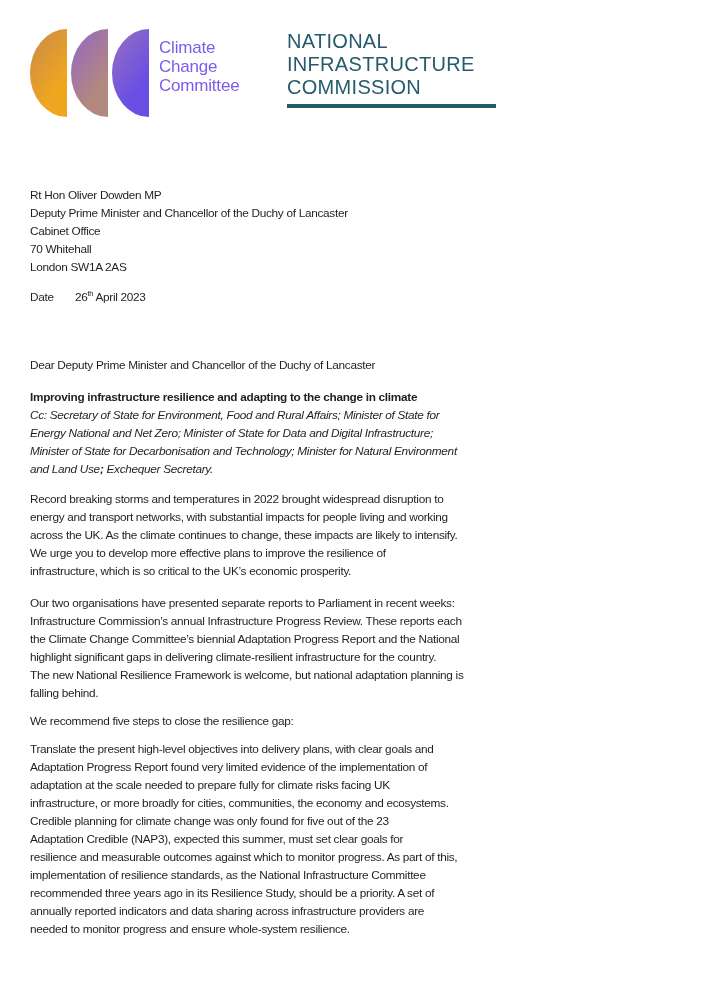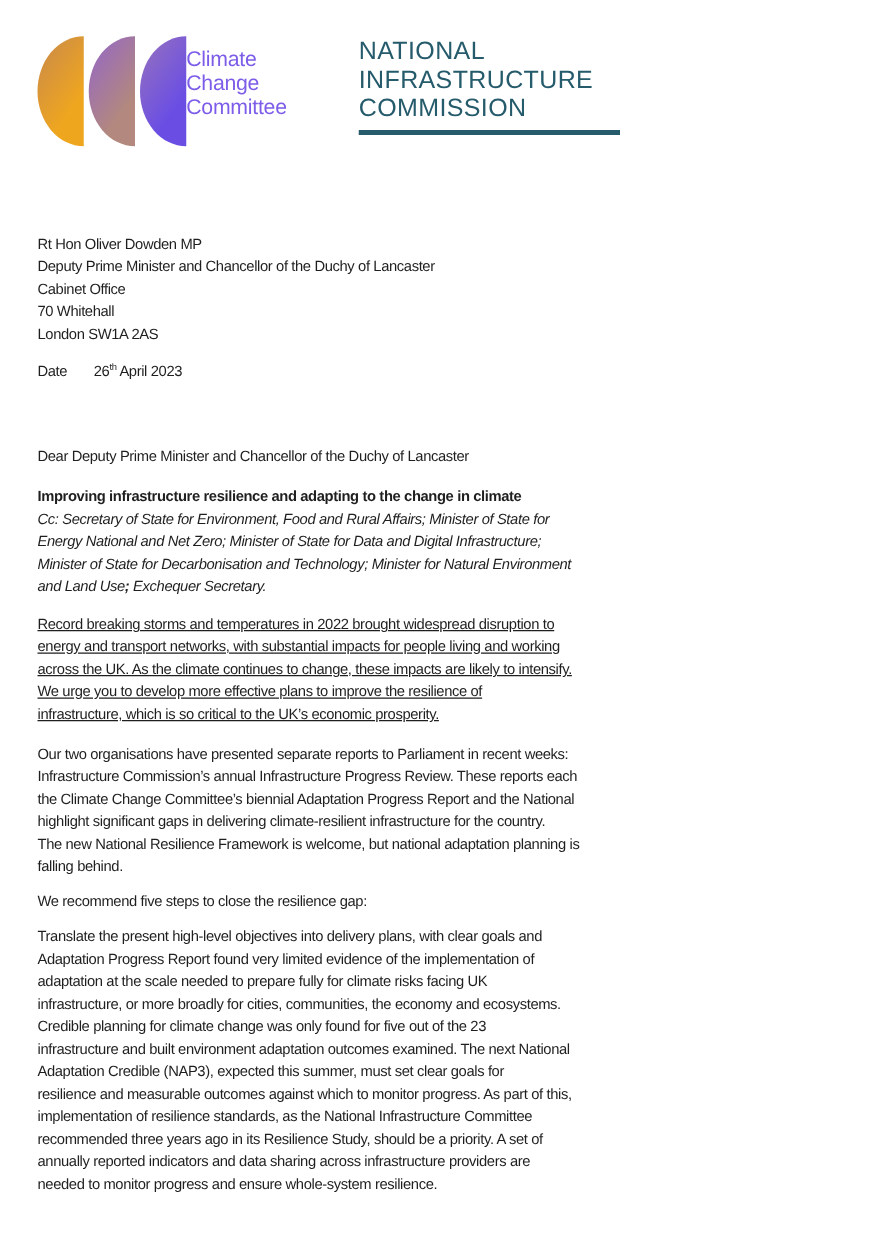--- a/index.html
+++ b/index.html
@@ -9,41 +9,41 @@
 
   
   .header { position:absolute; left:30px; top:28px; width:650px; height:92px; }
   .ccc-logo { position:absolute; left:0; top:0; display:flex; }
   .ccc-shapes { position:relative; width:119px; height:90px; }
   .ccc-shape { position:absolute; top:1px; width:37px; height:88px;
                border-radius:100% 0 0 100% / 50% 0 0 50%; }
   .ccc-shape.s1 { left:0; }
   .ccc-shape.s2 { left:41px; }
   .ccc-shape.s3 { left:82px; }
-  .ccc-name { margin-left:0; margin-top:10px; font-size:17px; line-height:19px;
+  .ccc-name { margin-left:10px; margin-top:10px; font-size:17px; line-height:19px;
               letter-spacing:-0.2px; }
   .nic-logo { position:absolute; left:257px; top:2px; }
   .nic-name { font-weight:bold; font-size:20px; line-height:23px; letter-spacing:0.3px; }
   .nic-rule { margin-top:5px; width:209px; height:4px; }
 
   
   .letter { position:absolute; left:30px; top:186px; width:620px;
             font-size:11.8px; line-height:18px; letter-spacing:-0.3px; }
   .tline { white-space:nowrap; }
   .seg-n { font-weight:normal; font-style:normal; }
   .seg-b { font-weight:normal; }
   .seg-i { font-style:italic; }
   .seg-bi { font-weight:bold; font-style:italic; }
   .date-line { margin-top:12px; }
   .date-label { display:inline-block; width:45px; }
   .date-ordinal { font-size:7.5px; vertical-align:super; line-height:0; }
   .salutation { margin-top:50px; }
   .subject { margin-top:14px; font-weight:bold; }
   .cc-block { margin-top:0; }
-  .para-1 { margin-top:12px;text-decoration:underline; }
+  .para-1 { margin-top:12px; }
   .para-2 { margin-top:14px; }
   .recommend { margin-top:10px; }
   .para-3 { margin-top:10px; }
 </style>
 </head>
 <body>
 
 <div class="page">
 
   <div class="header">
@@ -115,21 +115,20 @@
       </div>
 
     <div class="recommend tline">We recommend five steps to close the resilience gap:</div>
 
     <div class="para-3">
         <div class="tline"><span class="seg-b">Translate the present high-level objectives into delivery plans</span><span class="seg-n">, with clear goals and</span></div>
         <div class="tline"><span class="seg-n">Adaptation Progress Report found very limited evidence of the implementation of</span></div>
         <div class="tline"><span class="seg-n">adaptation at the scale needed to prepare fully for climate risks facing UK</span></div>
         <div class="tline"><span class="seg-n">infrastructure, or more broadly for cities, communities, the economy and ecosystems.</span></div>
         <div class="tline"><span class="seg-n">Credible planning for climate change was only found for five out of the 23</span></div>
-        <div class="tline"><span class="seg-n">infrastructure and built environment adaptation outcomes examined. The next National</span></div>
         <div class="tline"><span class="seg-n">Adaptation Credible (NAP3), expected this summer, must set clear goals for</span></div>
         <div class="tline"><span class="seg-n">resilience and measurable outcomes against which to monitor progress. As part of this,</span></div>
         <div class="tline"><span class="seg-n">implementation of resilience standards, as the National Infrastructure Committee</span></div>
         <div class="tline"><span class="seg-n">recommended three years ago in its Resilience Study, should be a priority. A set of</span></div>
         <div class="tline"><span class="seg-n">annually reported indicators and data sharing across infrastructure providers are</span></div>
         <div class="tline"><span class="seg-n">needed to monitor progress and ensure whole-system resilience.</span></div>
       </div>
 
   </div>
 

